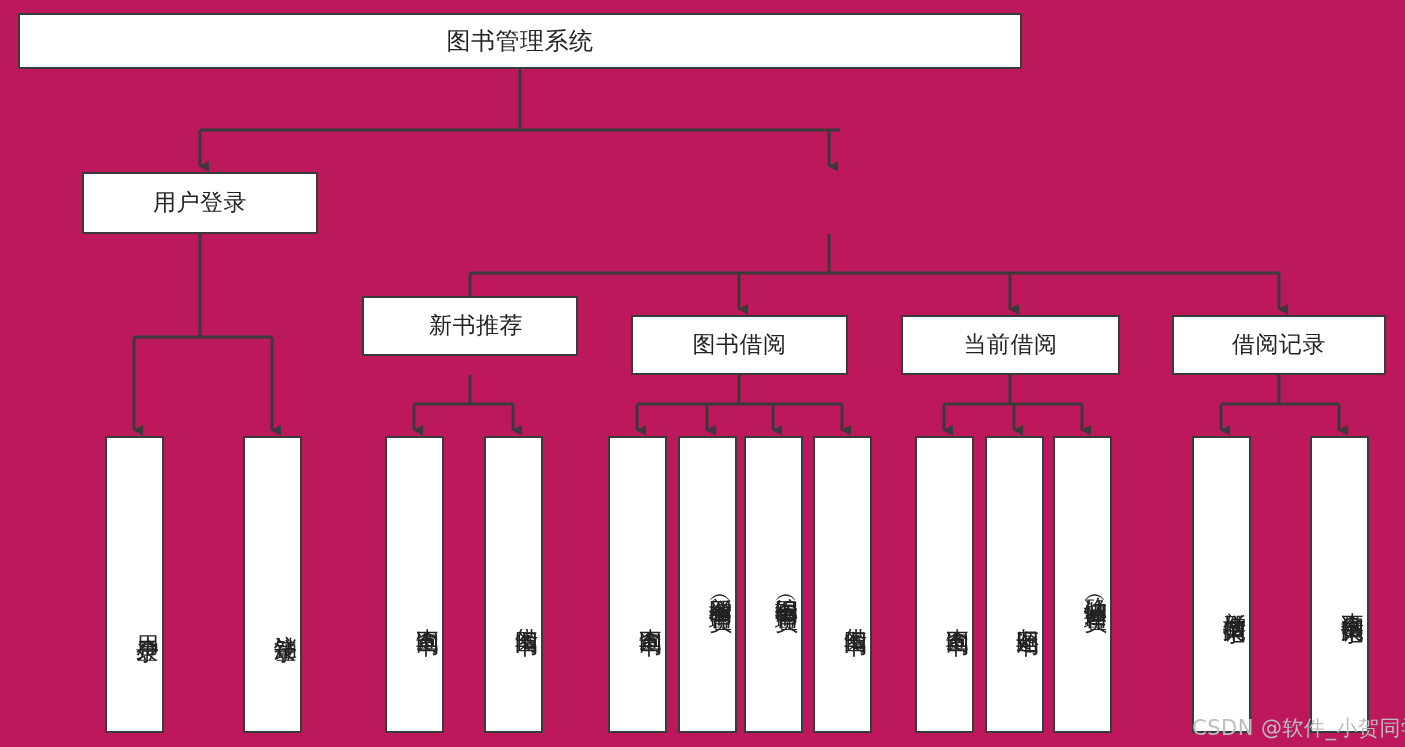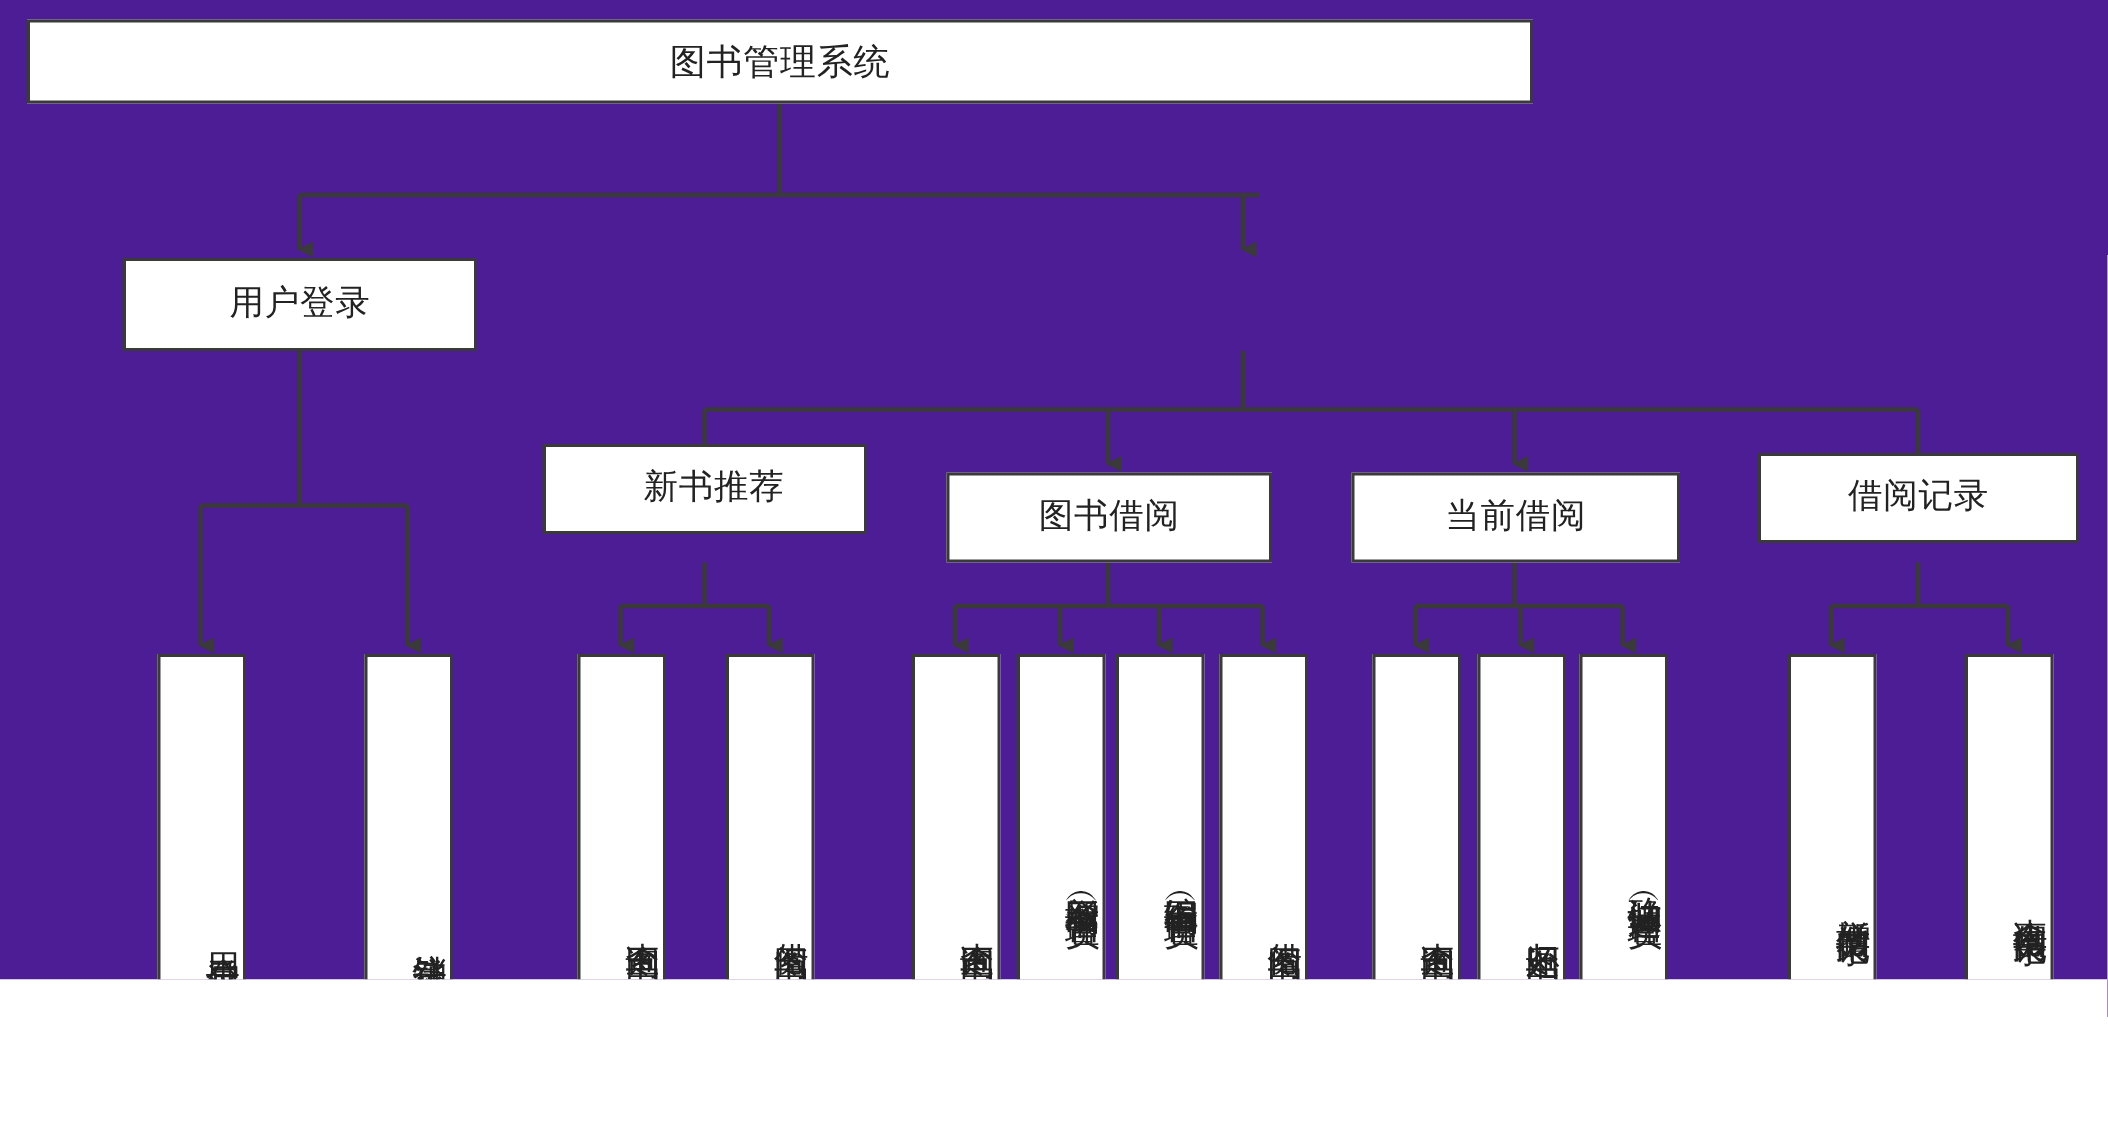--- a/index.html
+++ b/index.html
@@ -6,22 +6,22 @@
     margin: 0;
     padding: 0;
     background: #ffffff;
   }
   body {
     font-family: "DejaVu Sans", "Liberation Sans", sans-serif;
   }
   #canvas {
     position: relative;
     width: 1405px;
-    height: 653px;
-    background: #4c1d95;
+    height: 747px;
+    background: #be185d;
     overflow: hidden;
   }
   svg.links {
     position: absolute;
     left: 0;
     top: 0;
     width: 1405px;
     height: 747px;
     pointer-events: none;
   }
@@ -136,21 +136,21 @@
 
   <div class="node node-h" style="left:82px; top:172px; width:236px; height:62px;">用户登录</div>
 
 
   <div class="node node-h" style="left:362px; top:296px; width:216px; height:60px;padding-left:12px;">新书推荐</div>
 
   <div class="node node-h" style="left:901px; top:315px; width:219px; height:60px;">当前借阅</div>
 
   <div class="node node-h" style="left:631px; top:315px; width:217px; height:60px;">图书借阅</div>
 
-  <div class="node node-h" style="left:1172px; top:302px; width:214px; height:60px;">借阅记录</div>
+  <div class="node node-h" style="left:1172px; top:315px; width:214px; height:60px;">借阅记录</div>
 
   <div class="node node-v" style="left:105px; top:436px; width:59px; height:297px; padding-top:72px;">用户登录</div>
 
   <div class="node node-v" style="left:243px; top:436px; width:59px; height:297px; padding-top:72px;">注销登录</div>
 
   <div class="node node-v" style="left:385px; top:436px; width:59px; height:297px; padding-top:58px;">查询图书</div>
 
   <div class="node node-v" style="left:484px; top:436px; width:59px; height:297px; padding-top:58px;">借阅图书</div>
 
   <div class="node node-v" style="left:608px; top:436px; width:59px; height:297px; padding-top:58px;">查询图书</div>

